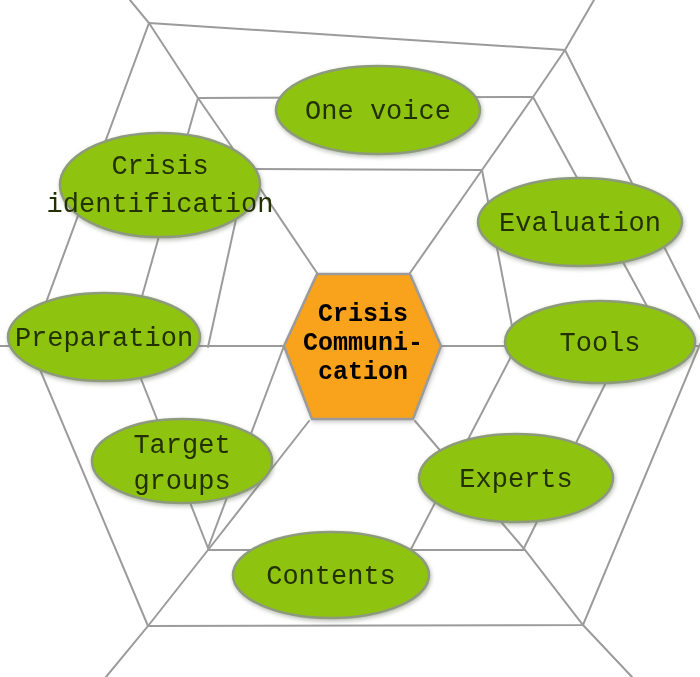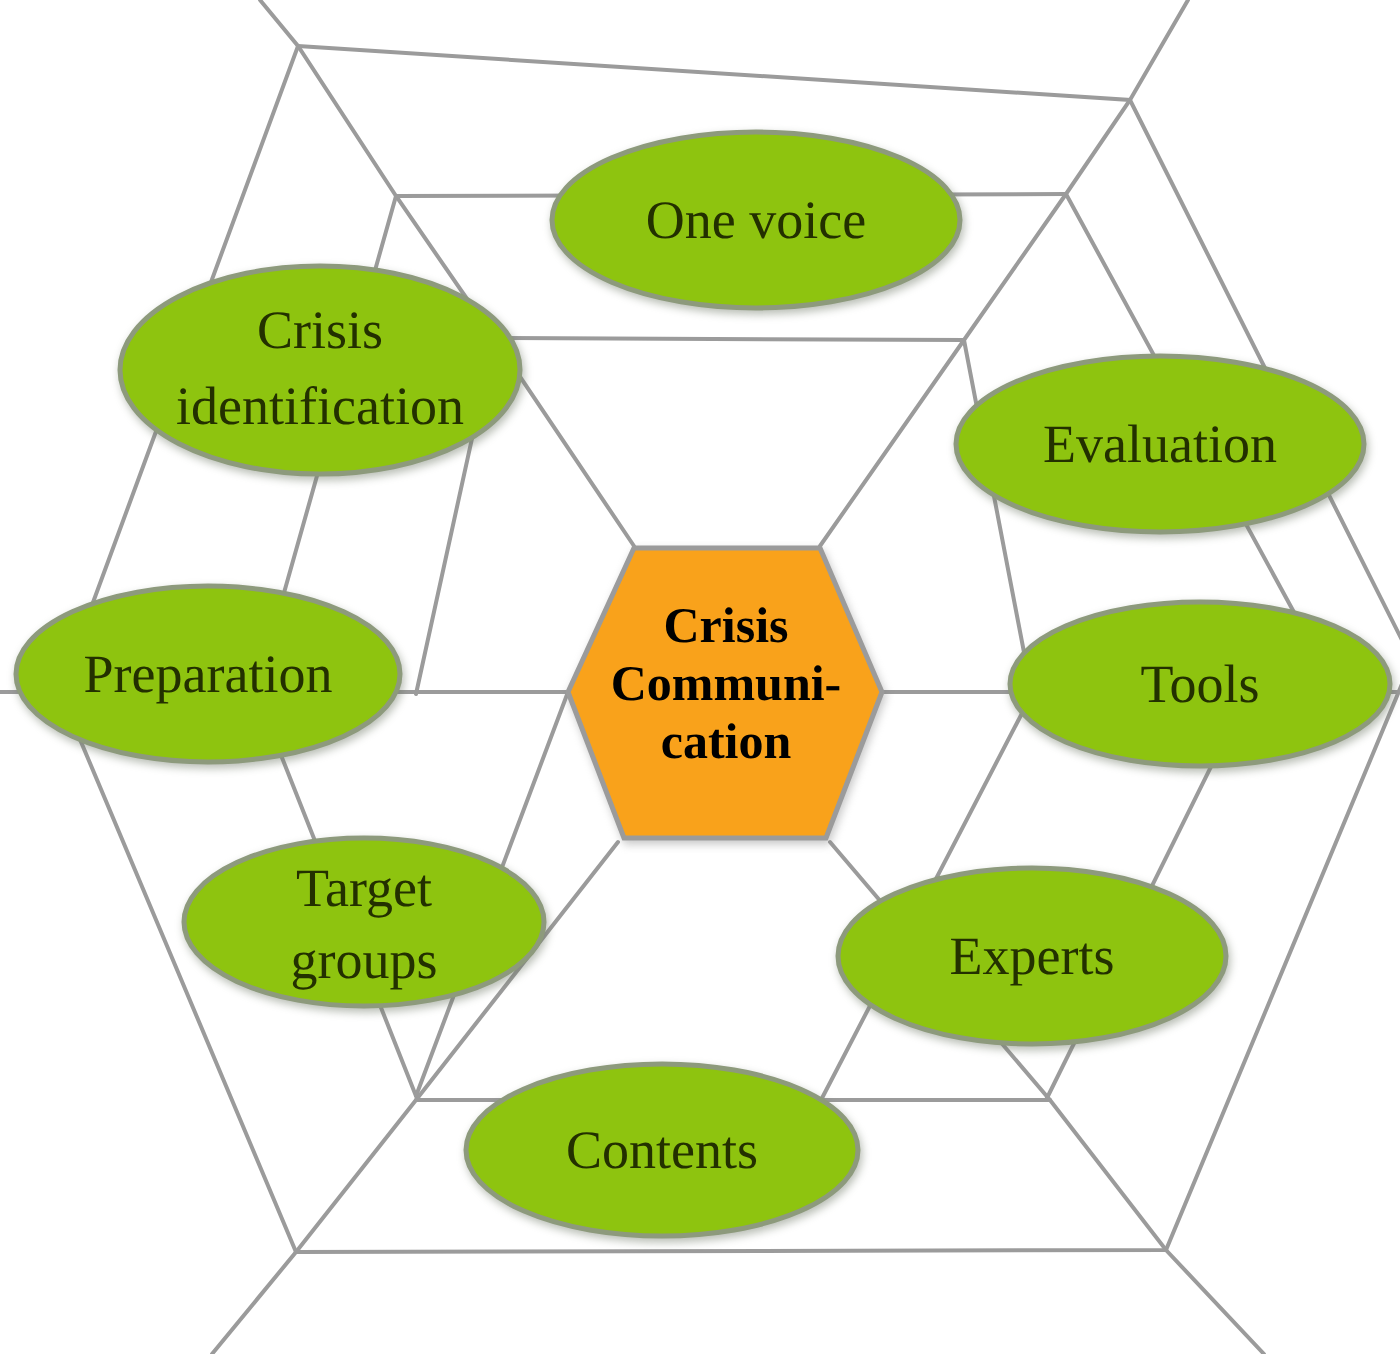--- a/index.html
+++ b/index.html
@@ -2,21 +2,21 @@
 <html><head>
 <meta charset="utf-8">
 <style>
   html, body { margin: 0; padding: 0; background: #ffffff; }
   .stage {
     position: relative;
     width: 700px;
     height: 677px;
     background: #ffffff;
     overflow: hidden;
-    font-family: Liberation Serif, serif;
+    font-family: Liberation Mono, monospace;
   }
   svg { display: block; }
   .web { fill: none; stroke-width: 2; stroke-linecap: round; }
   .shape { stroke-width: 2.5; }
   .node-shape { filter: drop-shadow(1px 2px 2px rgba(100,110,90,0.45)); }
   .center-shape { filter: drop-shadow(1px 2px 2px rgba(120,120,120,0.4)); }
   .node-label {
     font-size: 27px;
     text-anchor: middle;
   }

